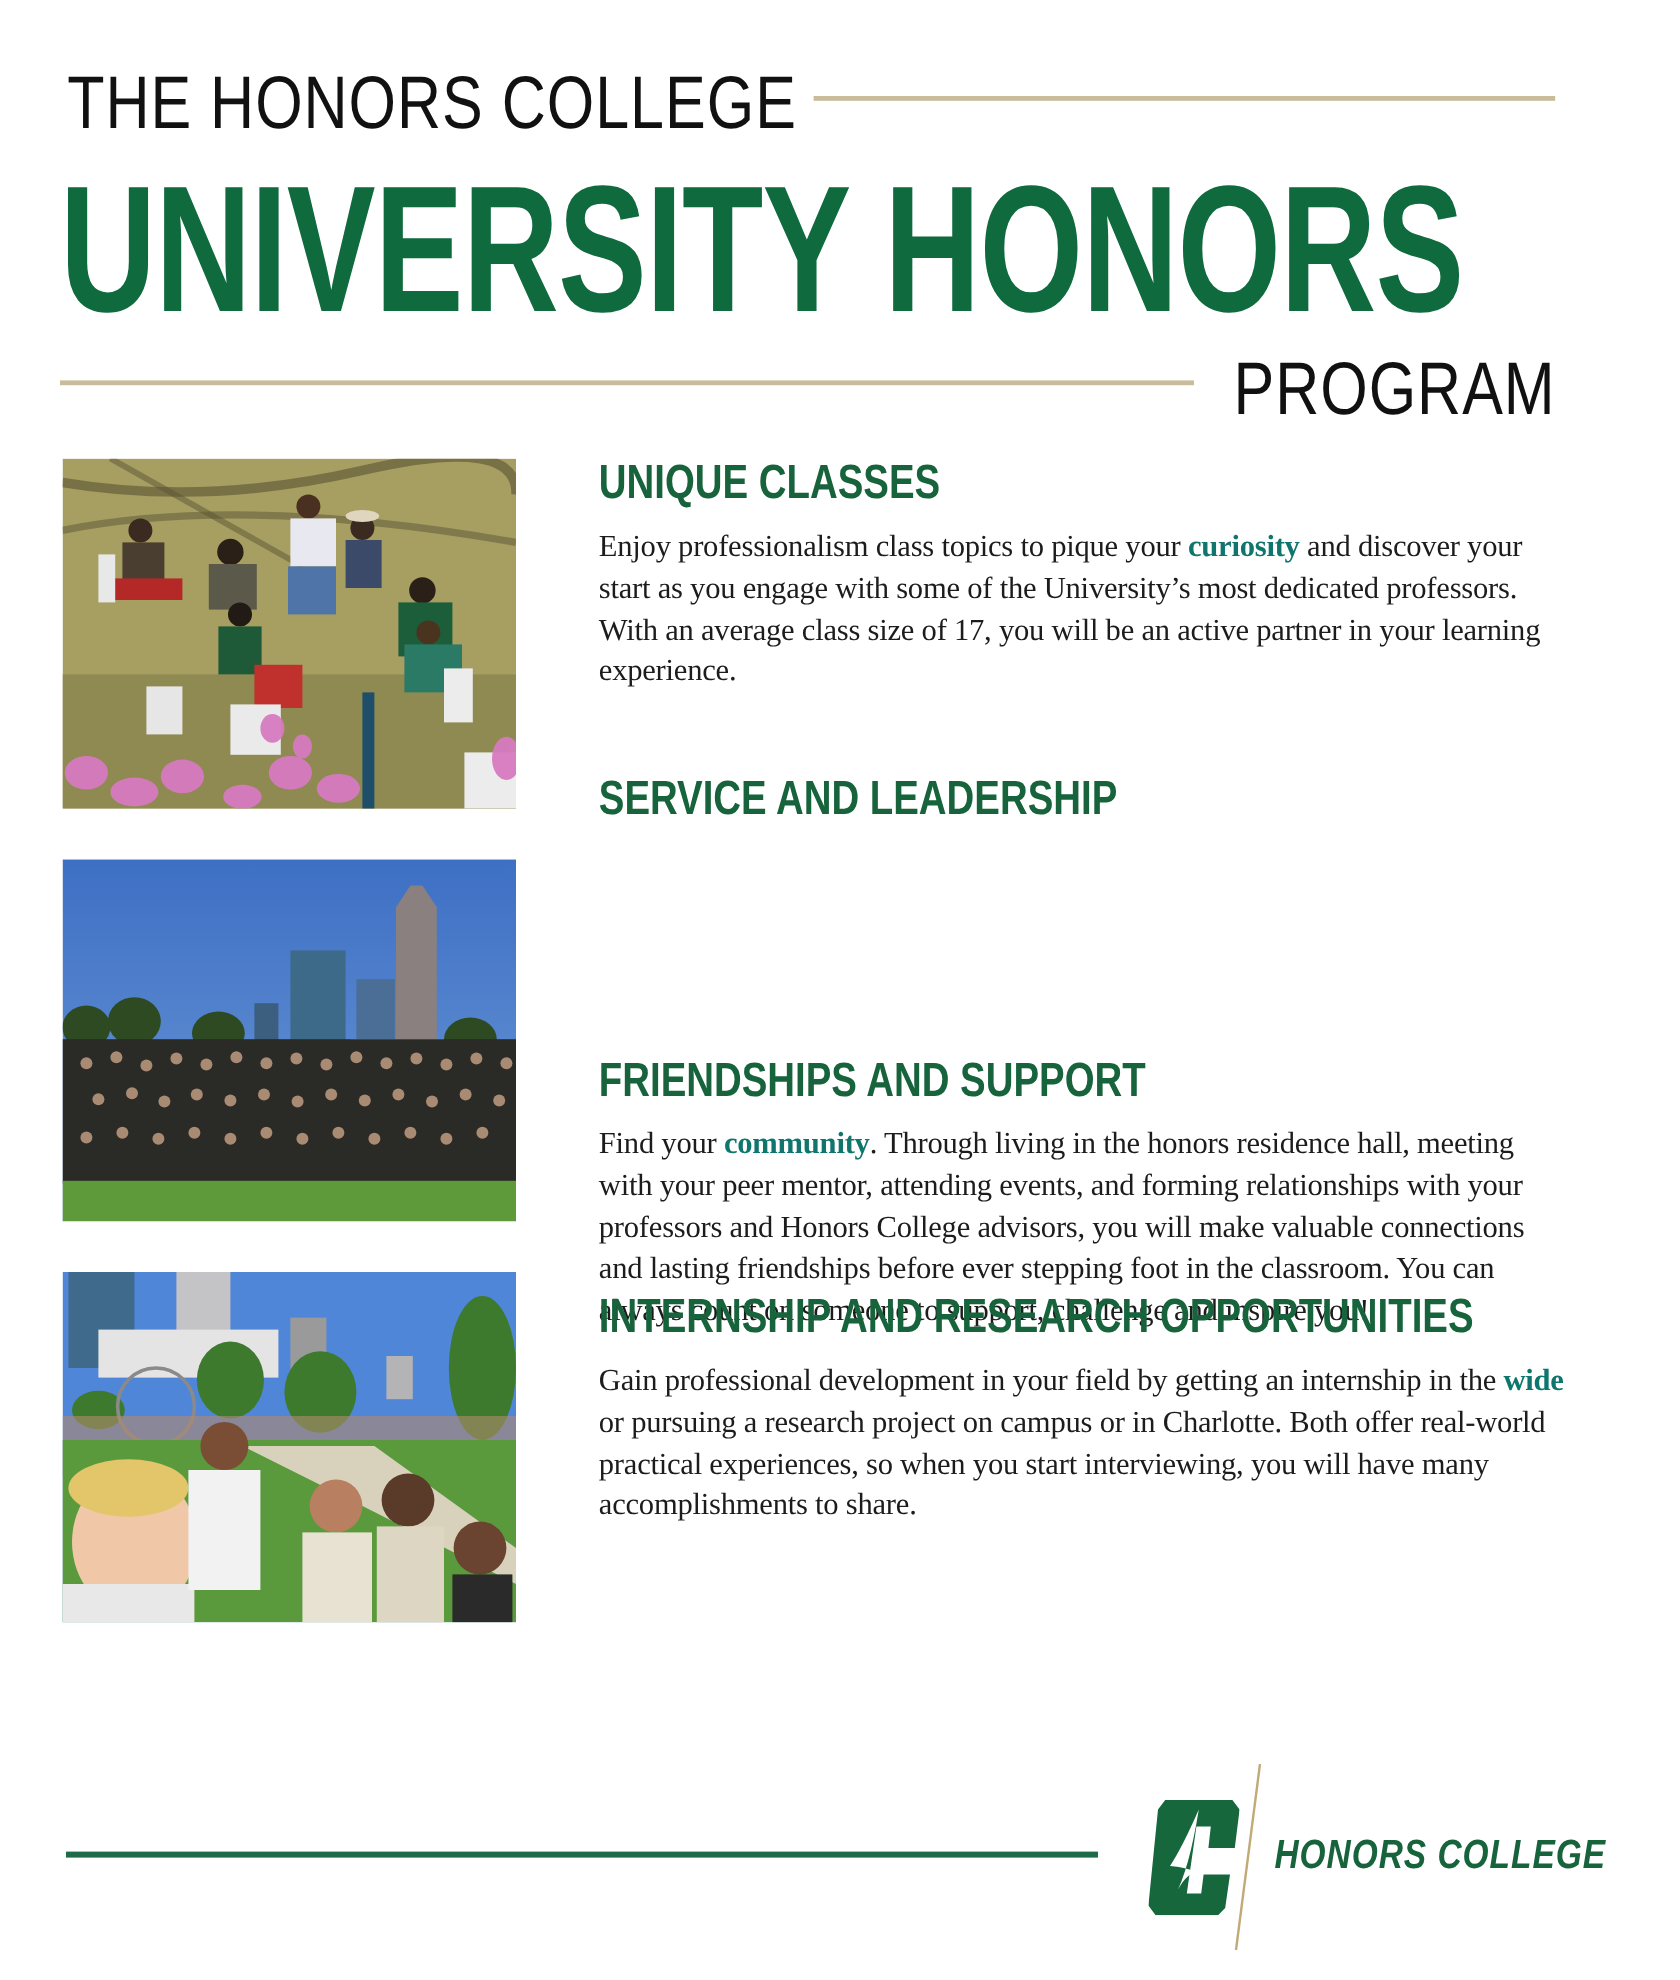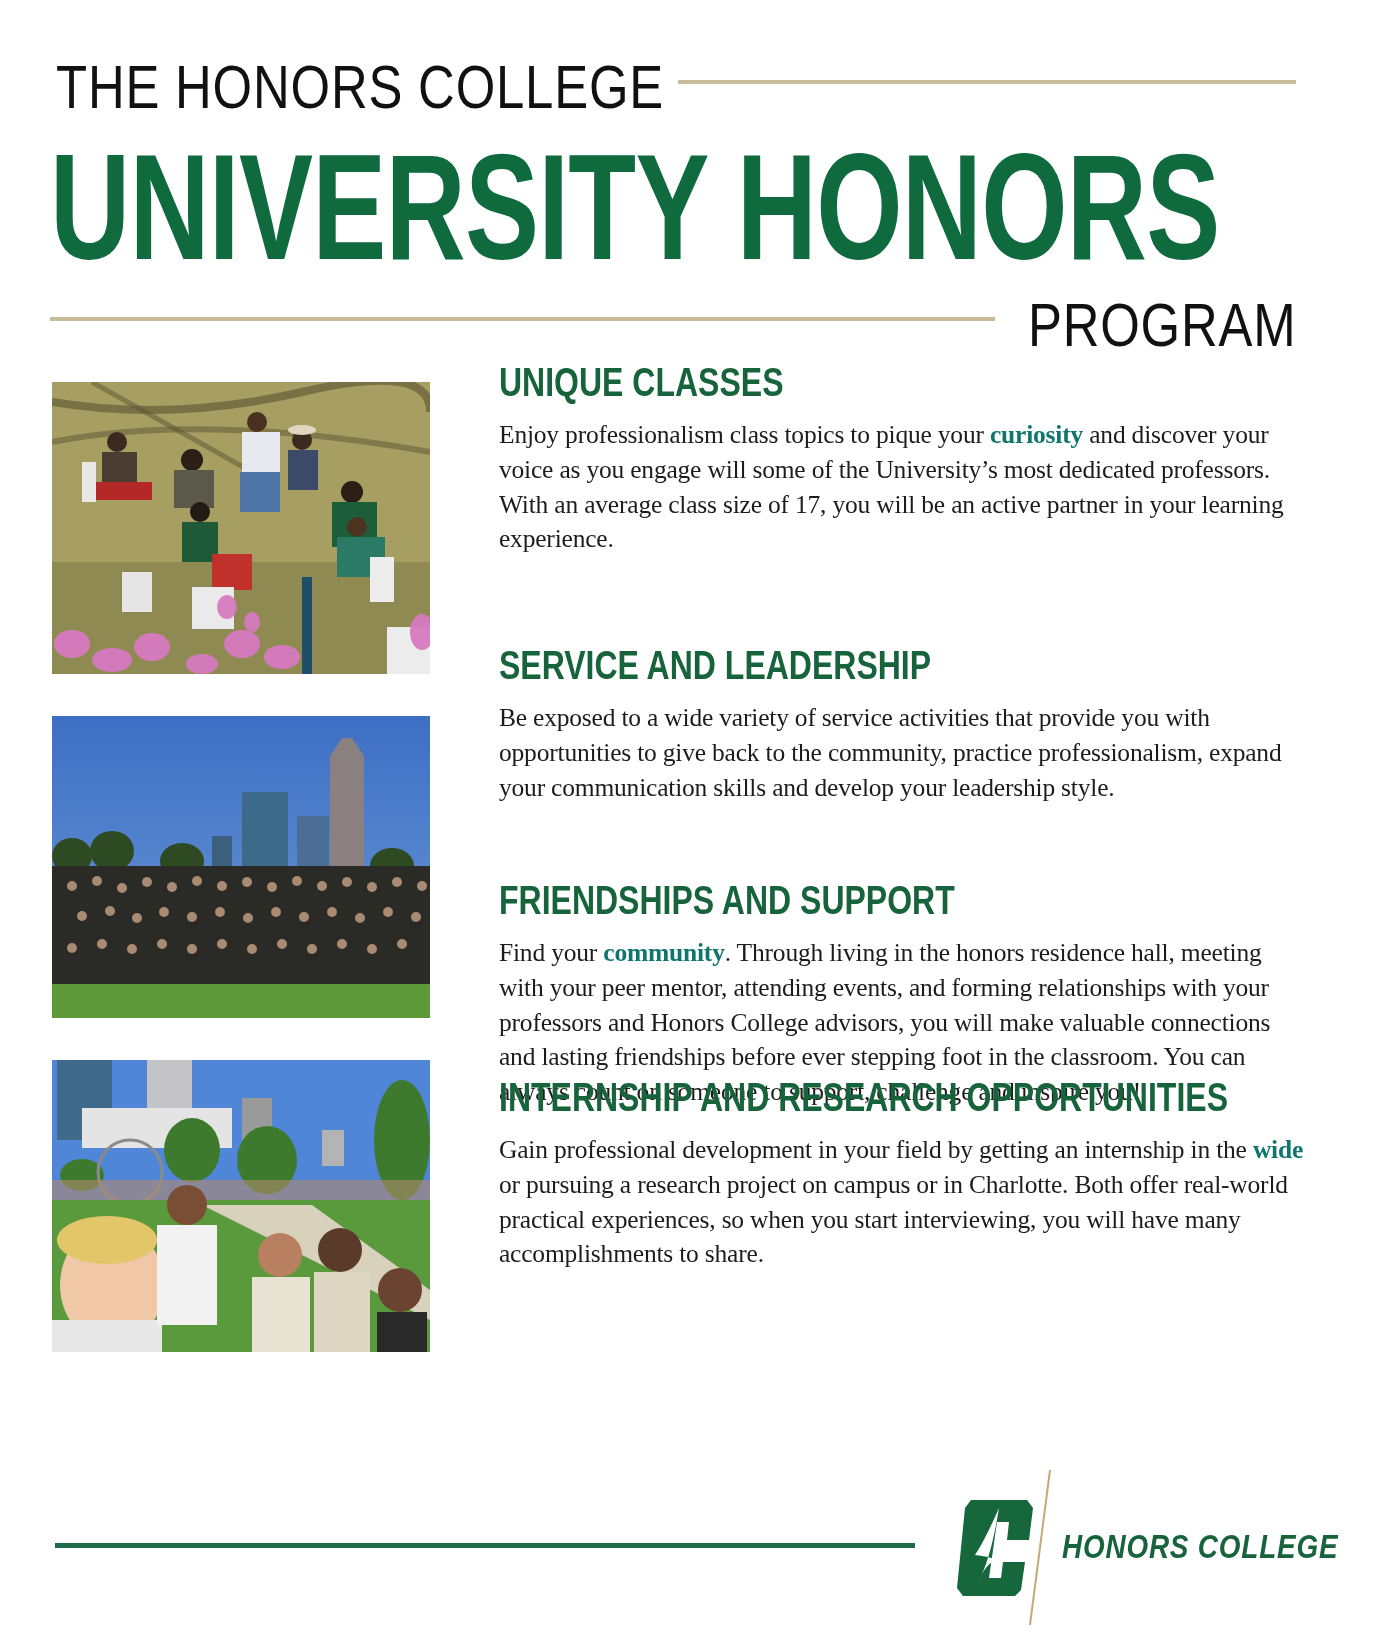--- a/index.html
+++ b/index.html
@@ -199,28 +199,27 @@
       <rect x="105" y="165" width="60" height="100" fill="#f2f2f2"></rect>
     <circle cx="228" cy="195" r="22" fill="#b88060"></circle>
       <rect x="200" y="217" width="58" height="75" fill="#e8e2d2"></rect>
     <circle cx="288" cy="190" r="22" fill="#5a3a28"></circle>
       <rect x="262" y="212" width="56" height="80" fill="#ddd6c2"></rect>
     <circle cx="348" cy="230" r="22" fill="#6a4430"></circle>
       <rect x="325" y="252" width="50" height="40" fill="#2a2a2a"></rect>
   </svg>
 </div>
 
-<div class="section" style="top:360px;">
+<div class="section" style="top:380px;">
   <h2>UNIQUE CLASSES</h2>
-  <p><span>Enjoy professionalism class topics to pique your </span><b>curiosity</b><span> and discover your voice as you engage will some of the University’s most dedicated professors. With an average class size of 17, you will be an active partner in your learning experience.</span></p>
+  <p><span>Enjoy professionalism class topics to pique your </span><b>curiosity</b><span> and discover your start as you engage with some of the University’s most dedicated professors. With an average class size of 17, you will be an active partner in your learning experience.</span></p>
 </div>
 
 <div class="section" style="top:643px;">
   <h2>SERVICE AND LEADERSHIP</h2>
-  <p><span>Be exposed to a wide variety of service activities that provide you with opportunities to give back to the community, practice professionalism, expand your communication skills and develop your leadership style.</span></p>
 </div>
 
 <div class="section" style="top:878px;">
   <h2>FRIENDSHIPS AND SUPPORT</h2>
   <p><span>Find your </span><b>community</b><span>. Through living in the honors residence hall, meeting with your peer mentor, attending events, and forming relationships with your professors and Honors College advisors, you will make valuable connections and lasting friendships before ever stepping foot in the classroom. You can always count on someone to support, challenge and inspire you!</span></p>
 </div>
 
 <div class="section" style="top:1075px;">
   <h2>INTERNSHIP AND RESEARCH OPPORTUNITIES</h2>
   <p><span>Gain professional development in your field by getting an internship in the </span><b>wide</b><span> or pursuing a research project on campus or in Charlotte. Both offer real-world practical experiences, so when you start interviewing, you will have many accomplishments to share.</span></p>

